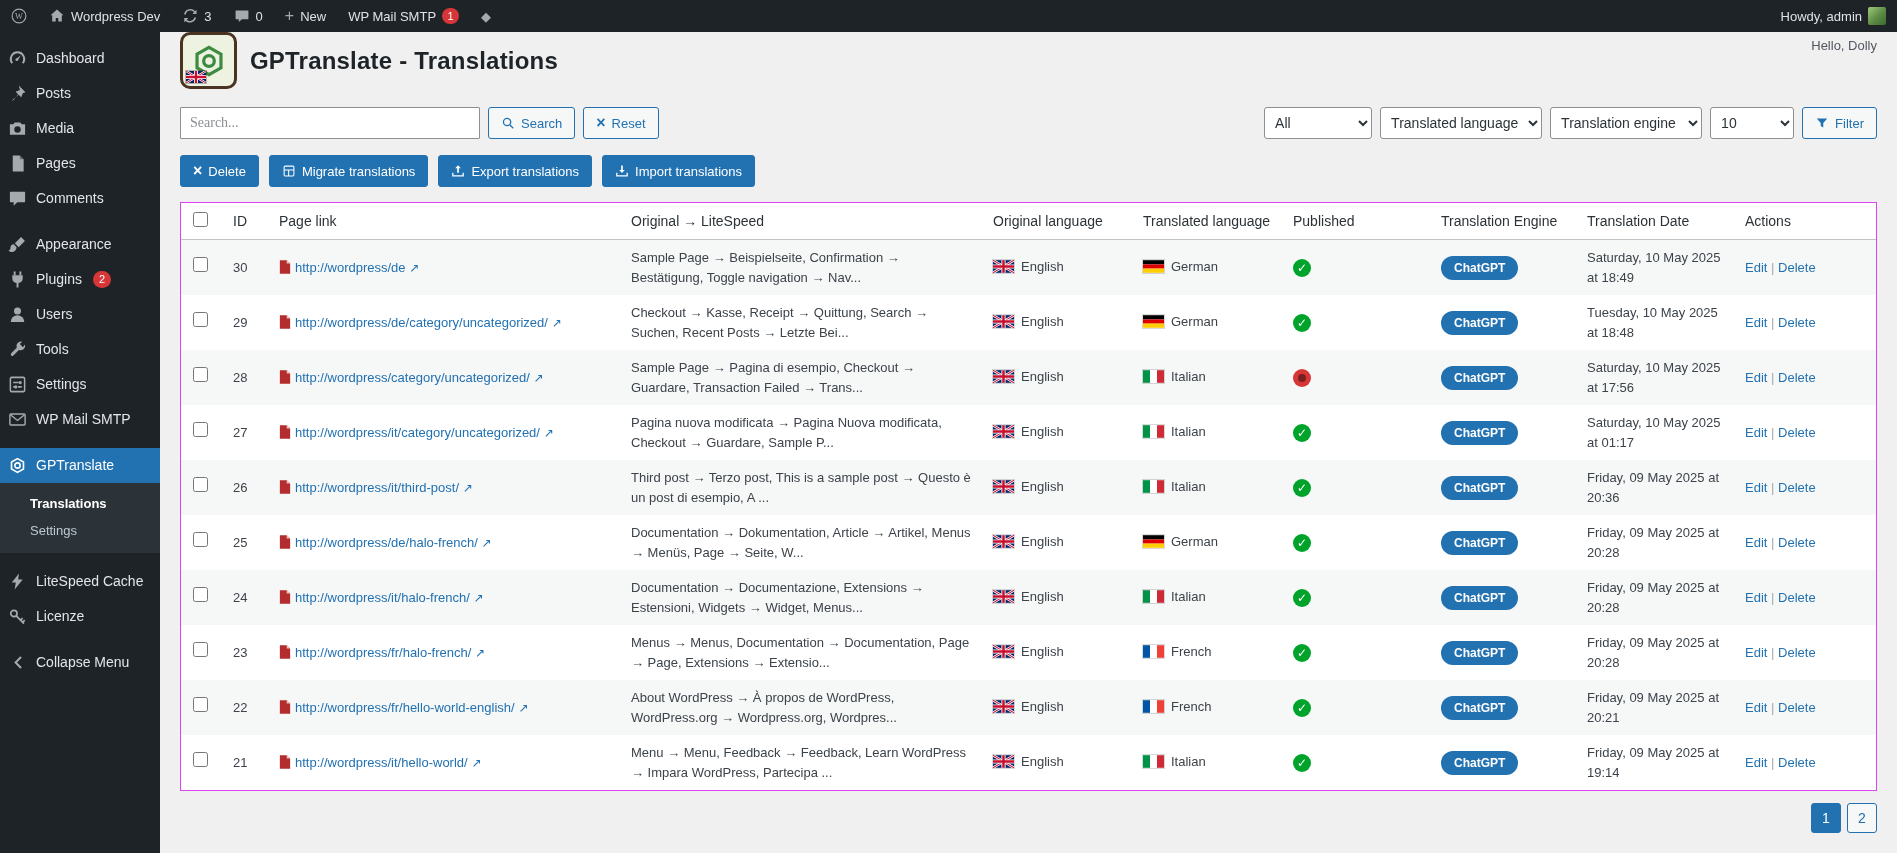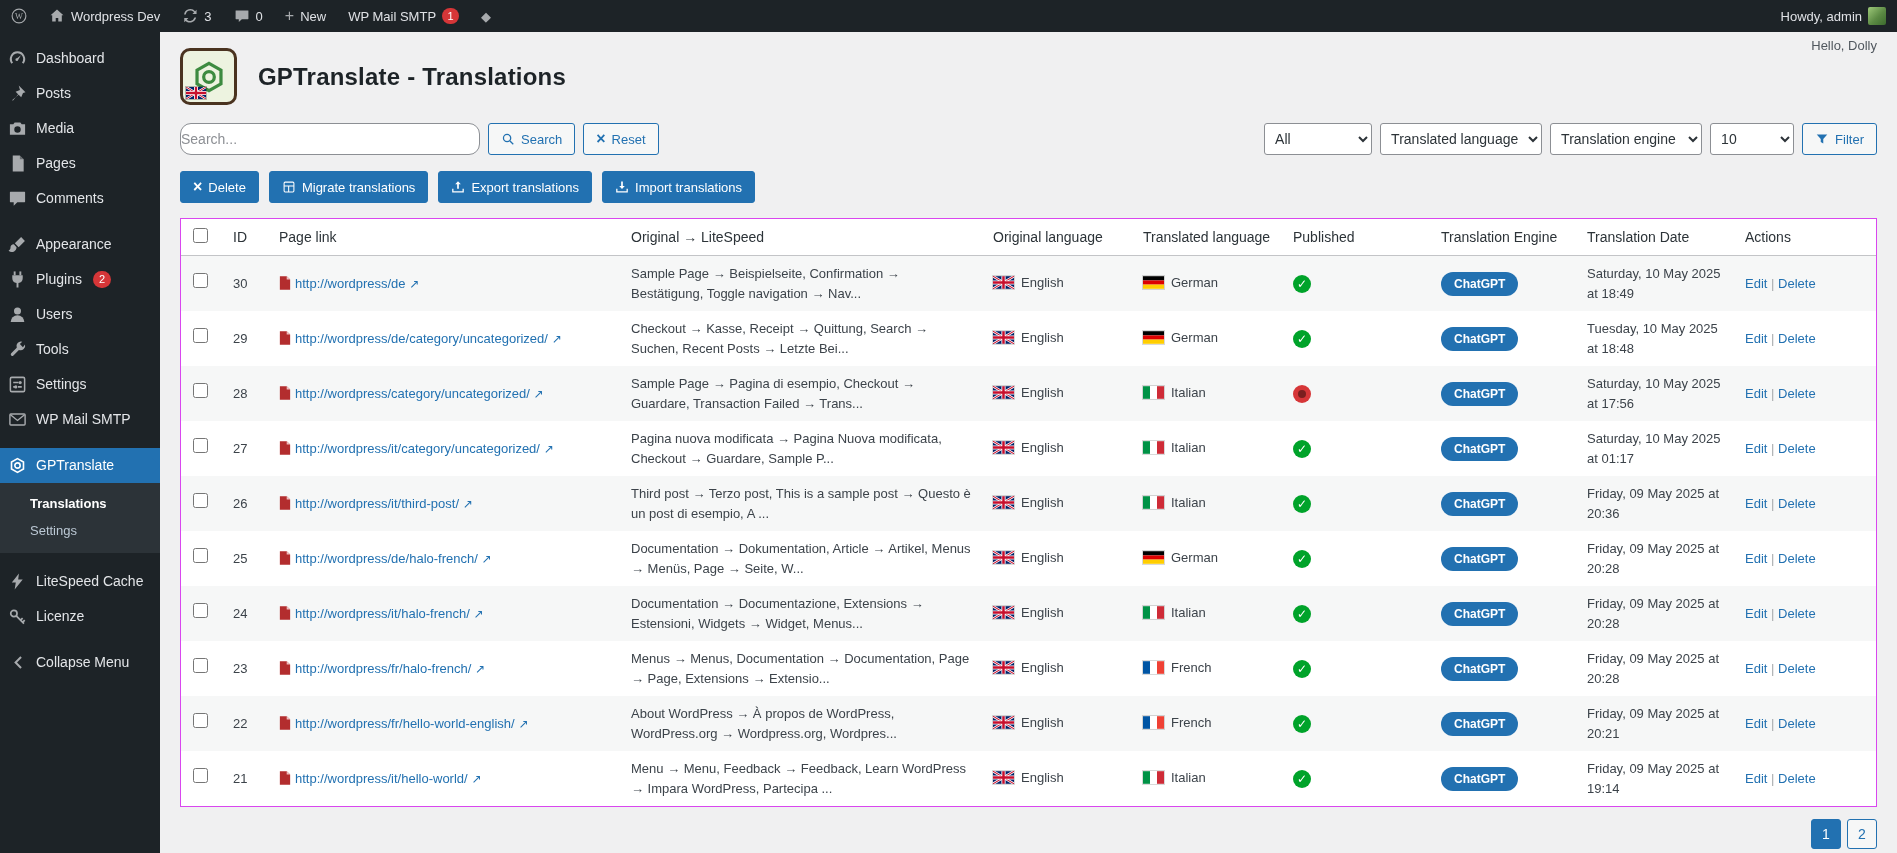--- a/index.html
+++ b/index.html
@@ -27,28 +27,28 @@
   .menu-item.active::after{content:"";position:absolute;right:-8px;top:50%;margin-top:-8px;border:8px solid transparent;border-left-color:#2271b1}
   .menu-badge{background:#d63638;color:#fff;border-radius:9px;font-size:11px;padding:1px 6px;margin-left:2px;font-weight:normal}
   .submenu{background:#2c3338;padding:7px 0 9px}
   .submenu-item{padding:6px 8px 6px 30px;color:#bbc8d4;font-size:13px;cursor:pointer}
   .submenu-item.current{color:#fff;font-weight:bold}
   .sep{height:11px}
 
   
   .content{margin:32px 0 0 160px;padding:0 20px;position:relative}
   .hello{position:absolute;top:6px;right:20px;font-size:13px;color:#50575e}
-  .page-header{display:flex;align-items:center;gap:21px;padding-top:16px;margin-bottom:18px}
+  .page-header{display:flex;align-items:center;gap:13px;margin-bottom:18px}
   .plugin-logo{width:57px;height:57px;border:3px solid #4a3320;border-radius:10px;background:#edf3e0;position:relative;display:flex;align-items:center;justify-content:center;flex:0 0 57px}
   .plugin-logo .knot{width:38px;height:38px;color:#3d8b40}
   .logo-flag{position:absolute;left:3px;bottom:3px;width:20px;height:12px;box-shadow:0 0 0 1px rgba(0,0,0,.25)}
   h1{font-size:24px;font-weight:600;color:#1d2327;letter-spacing:.2px}
 
   .toolbar{display:flex;align-items:center;gap:8px;margin-bottom:16px}
-  .search-input{width:300px;height:32px;border:1px solid #8c8f94;border-radius:11px;padding:0 0;font-size:14px;background:#fff;color:#2c3338;font-family:Liberation Sans, sans-serif}
+  .search-input{width:300px;height:32px;border:1px solid #8c8f94;border-radius:1px;padding:0 9px;font-size:14px;background:#fff;color:#2c3338;font-family:Liberation Serif, serif}
   .search-input::placeholder{color:#8c8f94}
   .btn{height:32px;display:inline-flex;align-items:center;gap:6px;padding:0 12px;border-radius:3px;font-size:13px;cursor:pointer;font-family:inherit;white-space:nowrap}
   .btn .svgi{width:14px;height:14px}
   .btn-secondary{background:#f6f7f7;border:1px solid #2271b1;color:#2271b1}
   .btn-primary{background:#2271b1;border:1px solid #2271b1;color:#fff}
   .btn-x{font-size:16px;line-height:1;font-weight:bold}
   .toolbar-right{margin-left:auto;display:flex;gap:8px}
   select{height:32px;border:1px solid #8c8f94;border-radius:3px;background:#fff;color:#2c3338;font-size:14px;padding:0 6px;font-family:inherit;cursor:pointer}
   .sel-all{width:108px}.sel-lang{width:162px}.sel-engine{width:152px}.sel-count{width:84px}
   .actions-row{display:flex;gap:10px;margin-bottom:15px}

